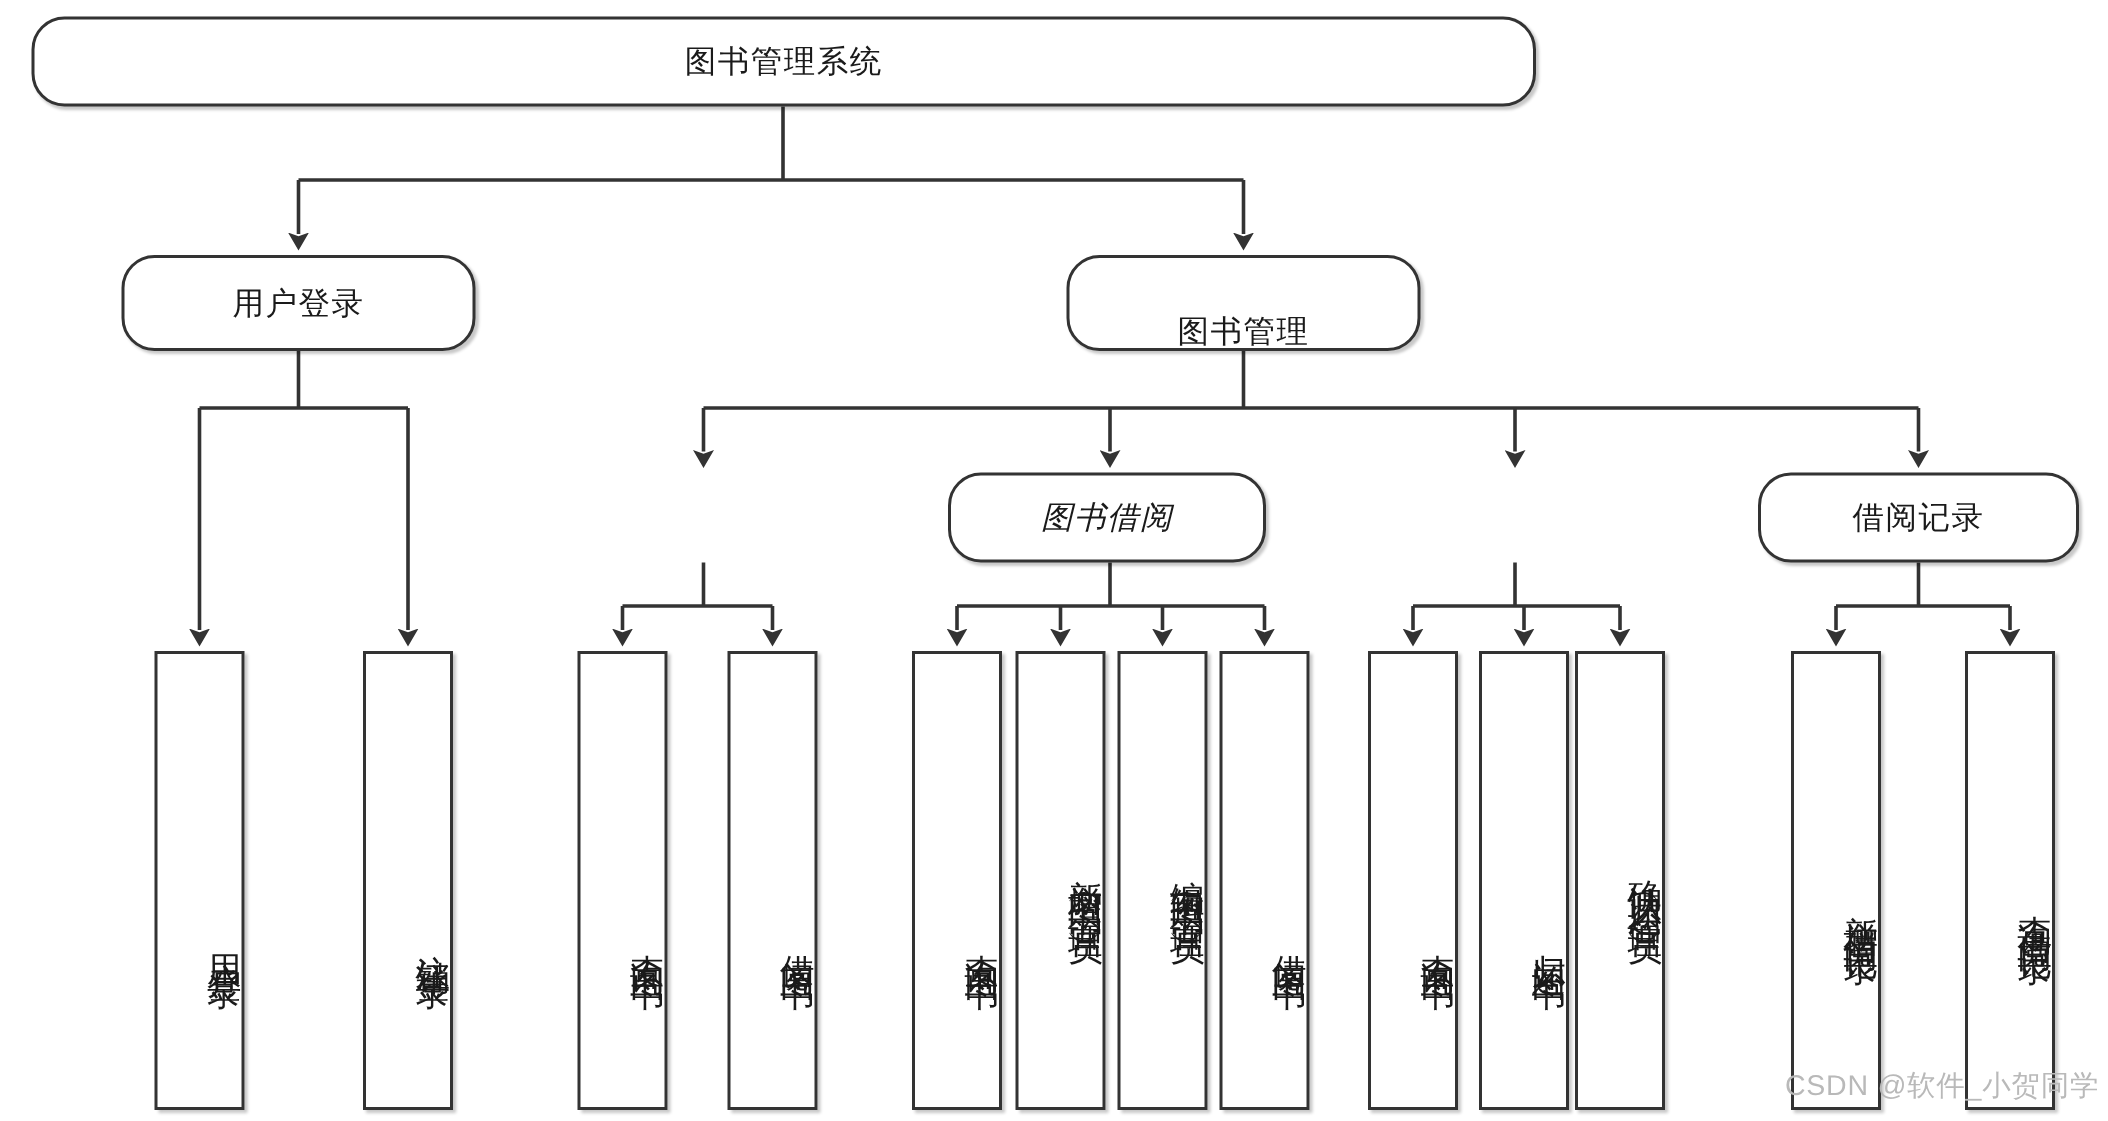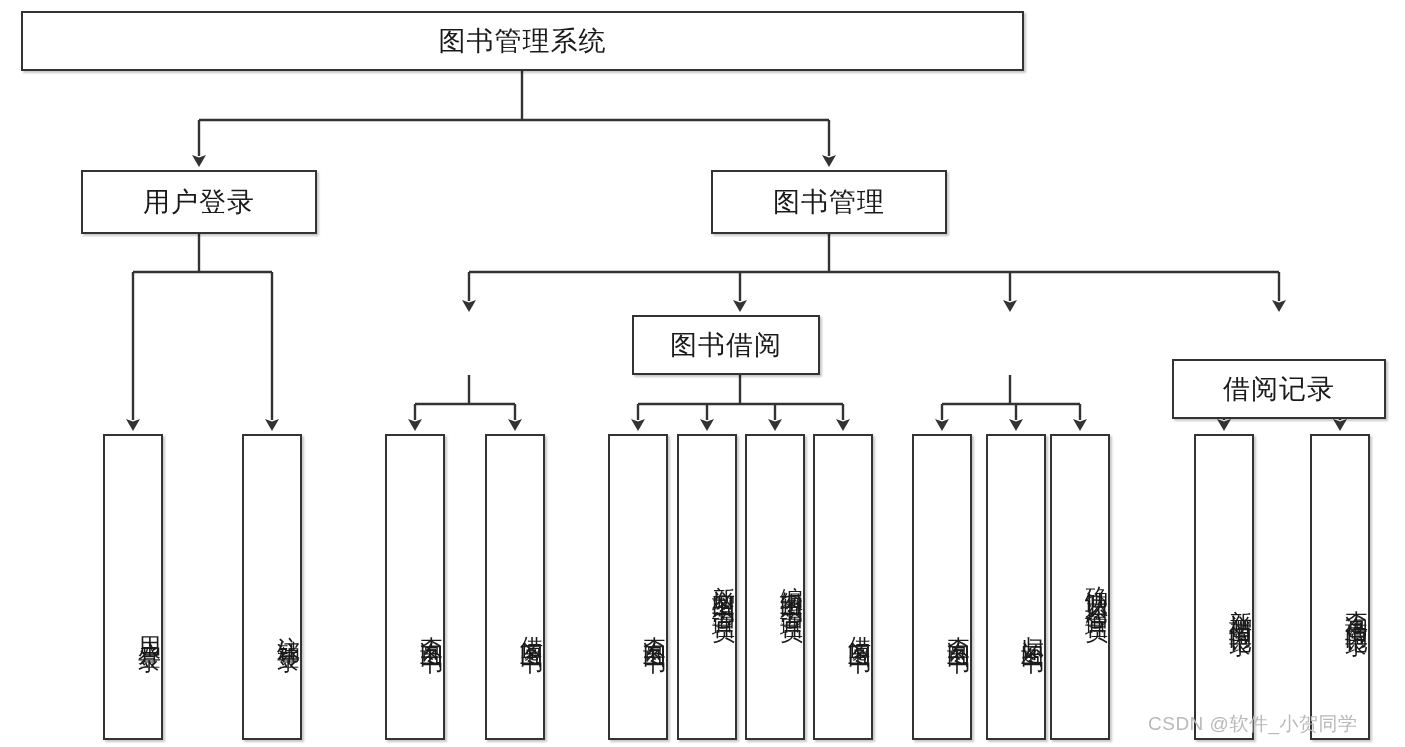--- a/index.html
+++ b/index.html
@@ -29,24 +29,25 @@
     box-sizing: border-box;
     background: #ffffff;
     border: 2px solid #333333;
     box-shadow: 2px 2px 2px rgba(0,0,0,0.22);
     display: flex;
     align-items: center;
     justify-content: center;
     color: #1a1a1a;
   }
   .node-h {
-    font-size: 27px;
+    font-size: 21px;
     letter-spacing: 1px;
     line-height: 1;
     white-space: nowrap;
+    border-radius: 22px;
   }
   .node-v {
     writing-mode: vertical-rl;
     text-orientation: upright;
     font-size: 23px;
     letter-spacing: 5px;
     line-height: 1;
     align-items: flex-start;
     justify-content: center;
     padding-top: 4px;
@@ -127,31 +128,31 @@
   </svg>
 
   <div class="node node-h" style="left:21px;top:11px;width:1003px;height:60px;">
     <span>图书管理系统</span>
   </div>
 
   <div class="node node-h" style="left:81px;top:170px;width:236px;height:64px;">
     <span>用户登录</span>
   </div>
 
-  <div class="node node-h" style="left:711px;top:170px;width:236px;height:64px;">
+  <div class="node node-h" style="left:711px;top:170px;width:236px;height:64px;align-items:flex-end;">
     <span>图书管理</span>
   </div>
 
 
-  <div class="node node-h" style="left:632px;top:315px;width:188px;height:60px;">
+  <div class="node node-h" style="left:632px;top:315px;width:212px;height:60px;font-style:italic;">
     <span>图书借阅</span>
   </div>
 
 
-  <div class="node node-h" style="left:1172px;top:315px;width:214px;height:60px;margin-top:44px;">
+  <div class="node node-h" style="left:1172px;top:315px;width:214px;height:60px;">
     <span>借阅记录</span>
   </div>
 
   <div class="node node-v" style="left:103px;top:434px;width:60px;height:306px;padding-top:82px;">
     <span class="vtext">用户登录</span>
   </div>
 
   <div class="node node-v" style="left:242px;top:434px;width:60px;height:306px;padding-top:82px;">
     <span class="vtext">注销登录</span>
   </div>
@@ -193,15 +194,15 @@
   </div>
 
   <div class="node node-v" style="left:1194px;top:434px;width:60px;height:306px;padding-top:40px;">
     <span class="vtext">新增借阅记录</span>
   </div>
 
   <div class="node node-v" style="left:1310px;top:434px;width:60px;height:306px;padding-top:40px;">
     <span class="vtext">查询借阅记录</span>
   </div>
 
-  <div class="watermark" style="left:1148px;top:711px;">CSDN @软件_小贺同学</div>
+  <div class="watermark" style="left:1190px;top:711px;">CSDN @软件_小贺同学</div>
 
 </div>
 
 </body></html>

